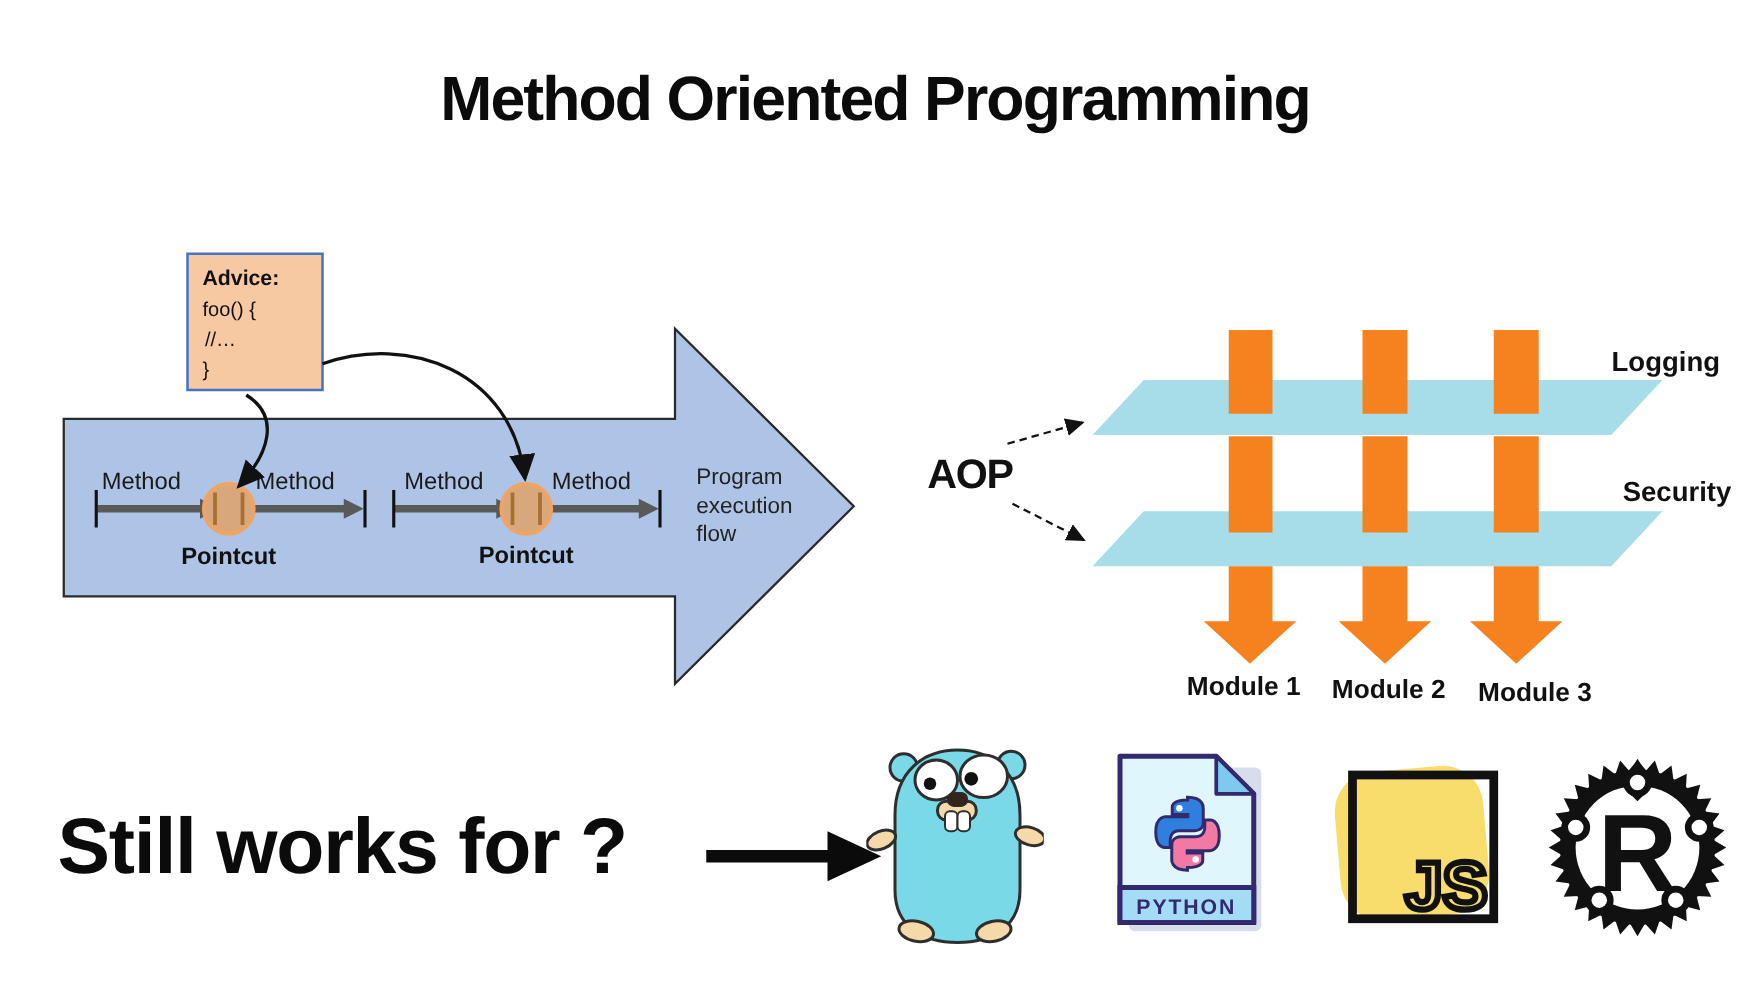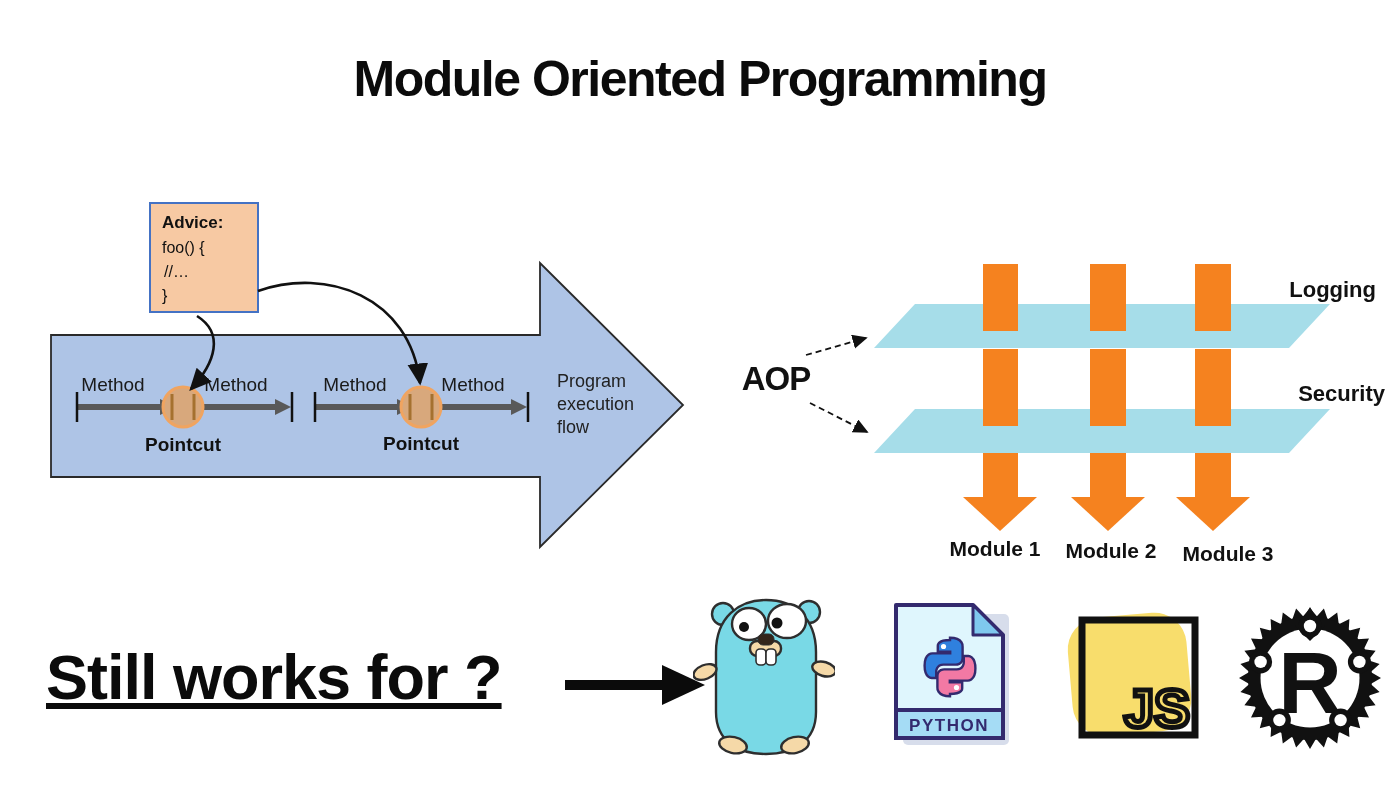--- a/index.html
+++ b/index.html
@@ -9,28 +9,27 @@
   }
   .abs{position:absolute;}
   #title{
     left:0;right:0;top:50px;text-align:center;
     font-size:50px;font-weight:800;letter-spacing:-1.5px;color:#0b0b0b;
   }
   #question{
     left:46px;top:641px;
     font-size:63px;font-weight:800;letter-spacing:-1px;color:#0b0b0b;
     white-space:nowrap;
-    text-decoration:underline;
   }
   svg text{font-family:"Liberation Sans",sans-serif;}
 </style>
 </head>
 <body>
 
-<div id="title" class="abs">Module Oriented Programming</div>
+<div id="title" class="abs">Method Oriented Programming</div>
 
 <svg class="abs" style="left:0;top:0" width="1400" height="788" viewBox="0 0 1400 788">
   <defs>
     <marker id="mArrow" markerWidth="9" markerHeight="9" refX="7.5" refY="4" orient="auto">
       <path d="M0,0 L8.5,4 L0,8 Z" fill="#111"></path>
     </marker>
   </defs>
 
   <g>
 

